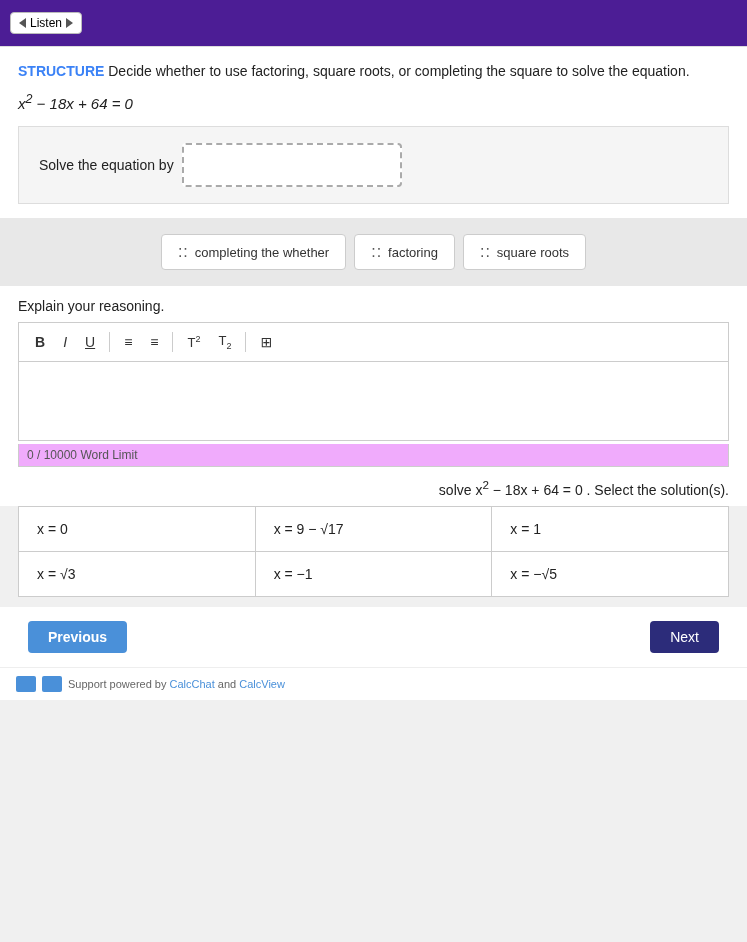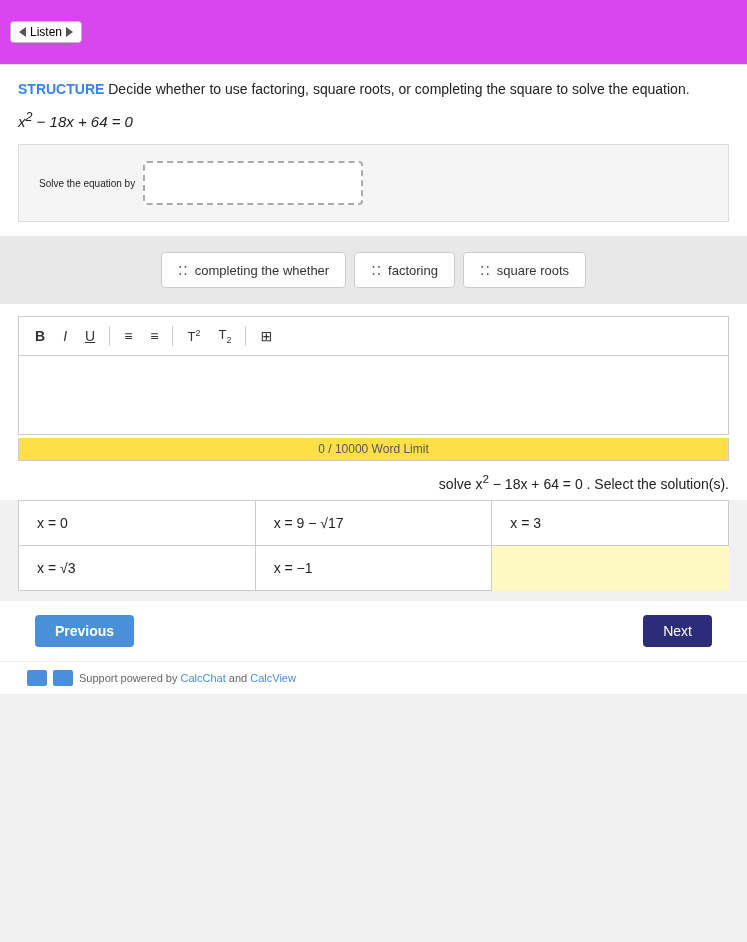--- a/index.html
+++ b/index.html
@@ -8,22 +8,22 @@
       background: #f0f0f0;
       width: 747px;
       min-height: 942px;
       font-size: 14px;
       color: #222;
     }
 
     .top-bar {
       display: flex;
       align-items: flex-start;
-      padding: 21px 10px;
-      background: #d946ef;
+      padding: 12px 10px;
+      background: #4c1d95;
       border-bottom: 1px solid #ddd;
     }
     .listen-btn {
       display: flex;
       align-items: center;
       gap: 4px;
       border: 1px solid #bbb;
       border-radius: 4px;
       padding: 3px 8px;
       font-size: 12px;
@@ -71,21 +71,21 @@
       margin-bottom: 0;
     }
 
     .solve-row {
       display: flex;
       align-items: center;
       gap: 8px;
     }
 
     .solve-label {
-      font-size: 10px;
+      font-size: 14px;
       white-space: nowrap;
     }
 
     .dashed-box {
       border: 2px dashed #aaa;
       border-radius: 4px;
       padding: 10px 20px;
       min-width: 220px;
       min-height: 44px;
       background: #fff;
@@ -164,60 +164,60 @@
       min-height: 80px;
       padding: 8px;
       background: #fff;
       font-size: 14px;
       outline: none;
       width: 100%;
       resize: none;
     }
 
     .word-limit {
-      text-align: center;
+      text-align: left;
       font-size: 12px;
       color: #555;
       padding: 4px 8px;
       border: 1px solid #ccc;
       border-top: none;
-      background: #fde047;
+      background: #f0abfc;
     }
 
     .solve-header {
       font-size: 14px;
       padding: 12px 18px 8px 18px;
       background: #fff;
       text-align: right;
     }
 
     .solutions-grid {
       display: grid;
       grid-template-columns: 1fr 1fr 1fr;
       border-left: 1px solid #ccc;
       border-top: 1px solid #ccc;
       margin: 0 18px;
-      background: #fef9c3;
+      background: #737373;
     }
 
     .solution-cell {
       border-right: 1px solid #ccc;
       border-bottom: 1px solid #ccc;
       padding: 14px 18px;
       font-size: 14px;
       cursor: pointer;
       background: #fff;
       user-select: none;
     }
 
     .bottom-bar {
       display: flex;
       justify-content: space-between;
       align-items: center;
-      padding: 14px 35px;
+      padding: 14px 28px;
       background: #fff;
       margin-top: 10px;
     }
 
     .prev-btn {
       background: #4a90d9;
       color: #fff;
       border: none;
       border-radius: 4px;
       padding: 8px 20px;
@@ -234,21 +234,21 @@
       padding: 8px 20px;
       font-size: 14px;
       cursor: pointer;
       font-weight: normal;
     }
 
     .support-bar {
       display: flex;
       align-items: center;
       gap: 6px;
-      padding: 8px 27px;
+      padding: 8px 16px;
       background: #fff;
       font-size: 11px;
       color: #666;
       border-top: 1px solid #eee;
     }
 
     .support-icon {
       width: 20px;
       height: 16px;
       background: #4a90d9;
@@ -296,20 +296,21 @@
     <span class="dots-icon">::</span>
     <span>factoring</span>
   </button>
   <button class="option-btn">
     <span class="dots-icon">::</span>
     <span>square roots</span>
   </button>
 </div>
 
 <div class="explain-section">
+  <div class="explain-label">Explain your reasoning.</div>
 
   <div class="toolbar">
     <button class="toolbar-btn bold">B</button>
     <button class="toolbar-btn italic">I</button>
     <button class="toolbar-btn underline">U</button>
     <div class="toolbar-divider"></div>
     <button class="toolbar-btn">
       <span>≡</span>
     </button>
     <button class="toolbar-btn">
@@ -335,28 +336,31 @@
 <div class="solutions-grid">
 
   <div class="solution-cell">
     <span>x = 0</span>
   </div>
   <div class="solution-cell">
     <span>x = 9 − √17</span>
   </div>
 
   <div class="solution-cell">
-    <span>x = 3</span>
+    <span>x = 1</span>
   </div>
   <div class="solution-cell">
     <span>x = √3</span>
   </div>
 
   <div class="solution-cell">
     <span>x = −1</span>
+  </div>
+  <div class="solution-cell">
+    <span>x = −√5</span>
   </div>
 </div>
 
 <div class="bottom-bar">
   <button class="prev-btn">Previous</button>
   <button class="next-btn">Next</button>
 </div>
 
 <div class="support-bar">
   <span class="support-icon"></span>

